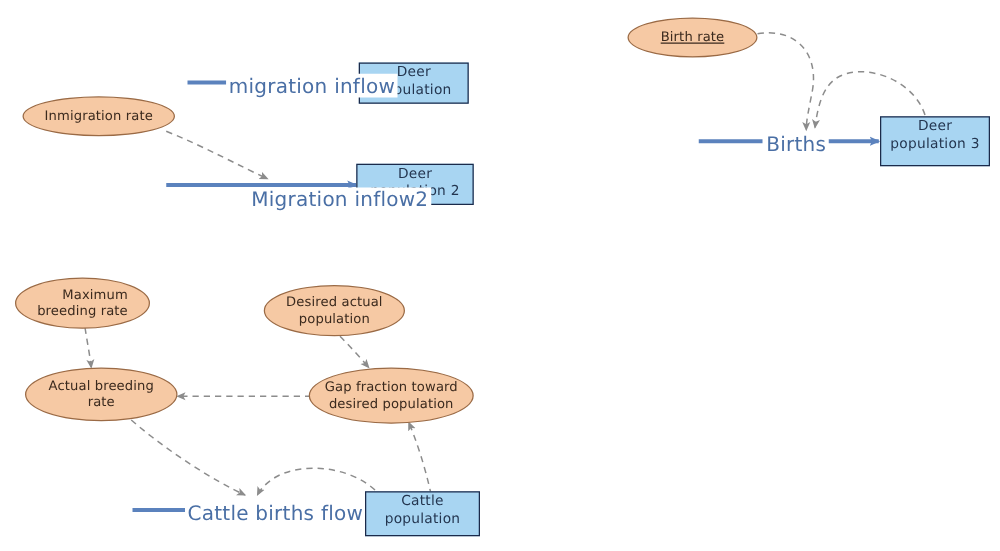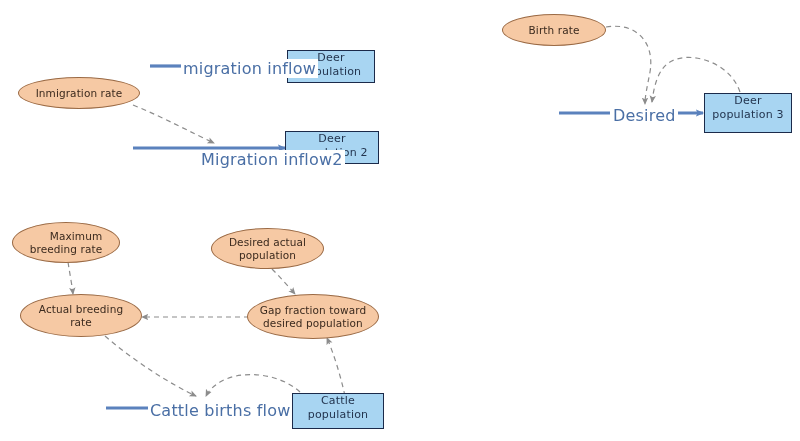--- a/index.html
+++ b/index.html
@@ -137,30 +137,30 @@
 
   <div class="flow-label" style="left:181px; top:59px;">
     <span>migration inflow</span>
   </div>
 
   <div class="flow-label" style="left:171px; top:150px;margin-left:28px;">
     <span>Migration inflow2</span>
   </div>
 
   <div class="aux" style="left:502px; top:14px; width:104px; height:32px;">
-    <span style="white-space:pre-line;">Birth rate</span>
+    <span style="white-space:pre-line;text-decoration:underline;">Birth rate</span>
   </div>
 
   <div class="stock" style="left:704px; top:93px; width:88px; height:40px;">
     <span style="white-space:pre-line;">Deer
 population 3</span>
   </div>
 
   <div class="flow-label" style="left:611px; top:106px;">
-    <span>Desired</span>
+    <span>Births</span>
   </div>
 
   <div class="aux" style="left:12px; top:222px; width:108px; height:41px;">
     <span style="white-space:pre-line;text-align:right;">Maximum
 breeding rate</span>
   </div>
 
   <div class="aux" style="left:211px; top:228px; width:113px; height:41px;">
     <span style="white-space:pre-line;">Desired actual
 population</span>

